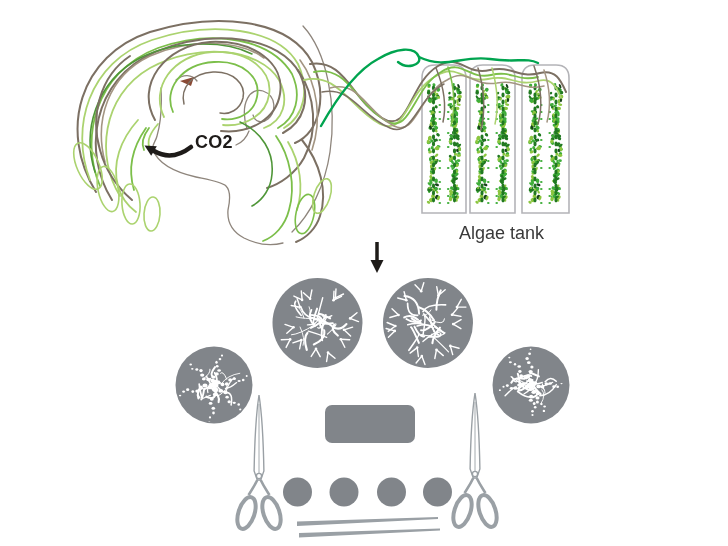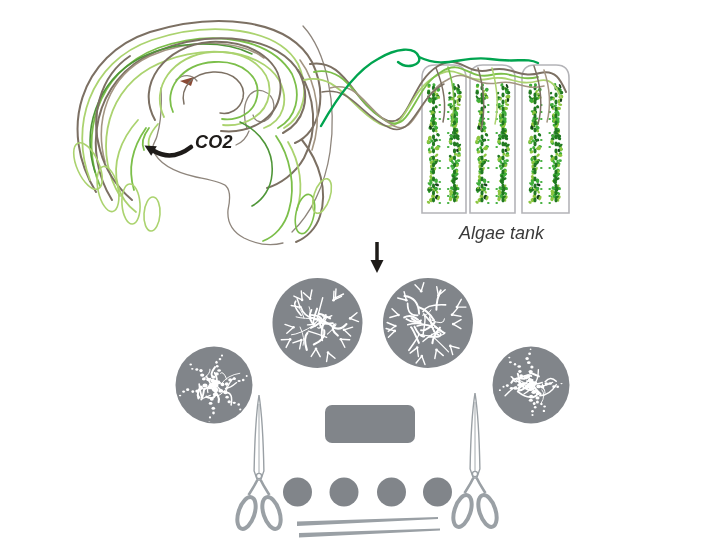--- a/index.html
+++ b/index.html
@@ -1,17 +1,17 @@
 <!DOCTYPE html>
 <html style="--background: #ffffff; --gray-shape: #81858a; --tool-outline: #9aa0a5; --tank-outline: #b4b4b8; --face-outline: #8e857c; --iris-brown: #8a4a35; --text-dark: #1e1b19; --label-gray: #3a3a3a; --hair-brown: #7c7063; --hair-tan: #a39582; --hair-green-light: #abd36f; --hair-green-mid: #7cbf4a; --hair-green-dark: #4f9638; --hair-emerald: #00a44f; --algae-bright: #3fae3a; --algae-light: #8cc63f; --algae-dark: #217821; --algae-deep: #17421a; --fluff-white: #ffffff;"><head>
 <meta charset="utf-8">
 <style>
   html,body{margin:0;padding:0;background:#fff;}
   .stage{position:relative;width:728px;height:546px;background:var(--background,#fff);
-         font-family:"Liberation Sans",sans-serif;overflow:hidden;font-style:italic;}
+         font-family:"Liberation Sans",sans-serif;overflow:hidden;}
   .stage svg{position:absolute;left:0;top:0;}
   
   .fo{fill:none;stroke:var(--face-outline);stroke-width:1.3;stroke-linecap:round;}
   .hb{fill:none;stroke:var(--hair-brown);stroke-width:2;stroke-linecap:round;}
   .ht{fill:none;stroke:var(--hair-tan);stroke-width:1.6;stroke-linecap:round;}
   .hl{fill:none;stroke:var(--hair-green-light);stroke-width:1.8;stroke-linecap:round;}
   .hm{fill:none;stroke:var(--hair-green-mid);stroke-width:1.8;stroke-linecap:round;}
   .hd{fill:none;stroke:var(--hair-green-dark);stroke-width:1.6;stroke-linecap:round;}
   .he{fill:none;stroke:var(--hair-emerald);stroke-width:2.4;stroke-linecap:round;}
   .thin{stroke-width:1.5;}

